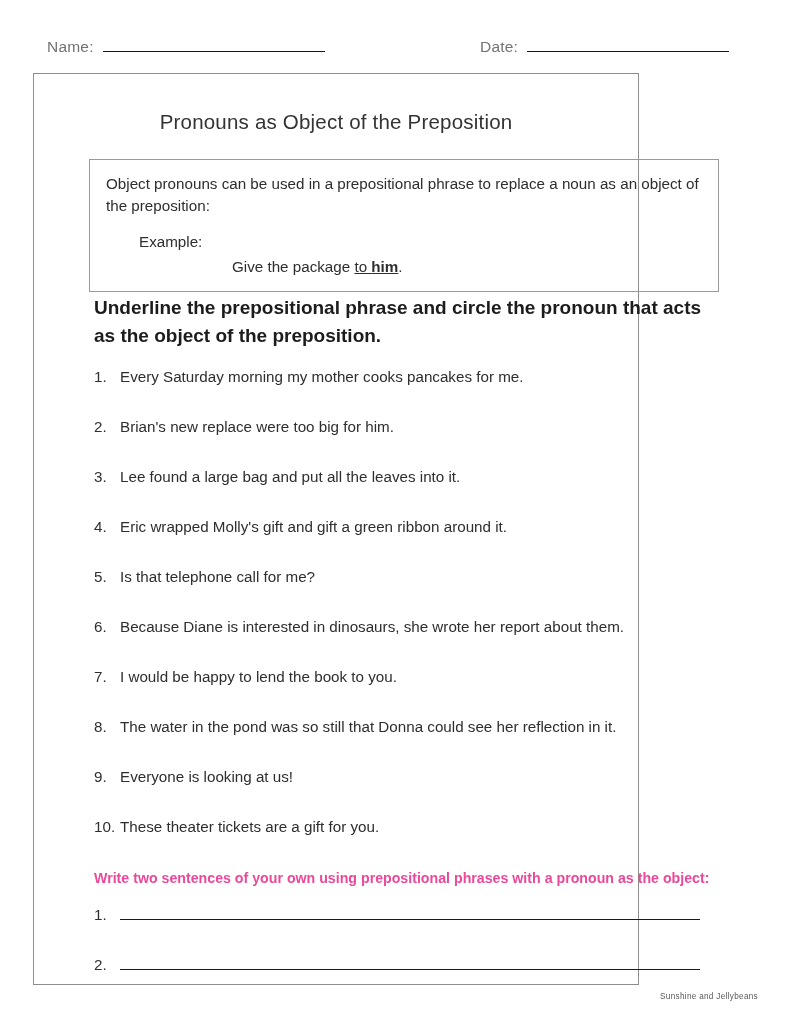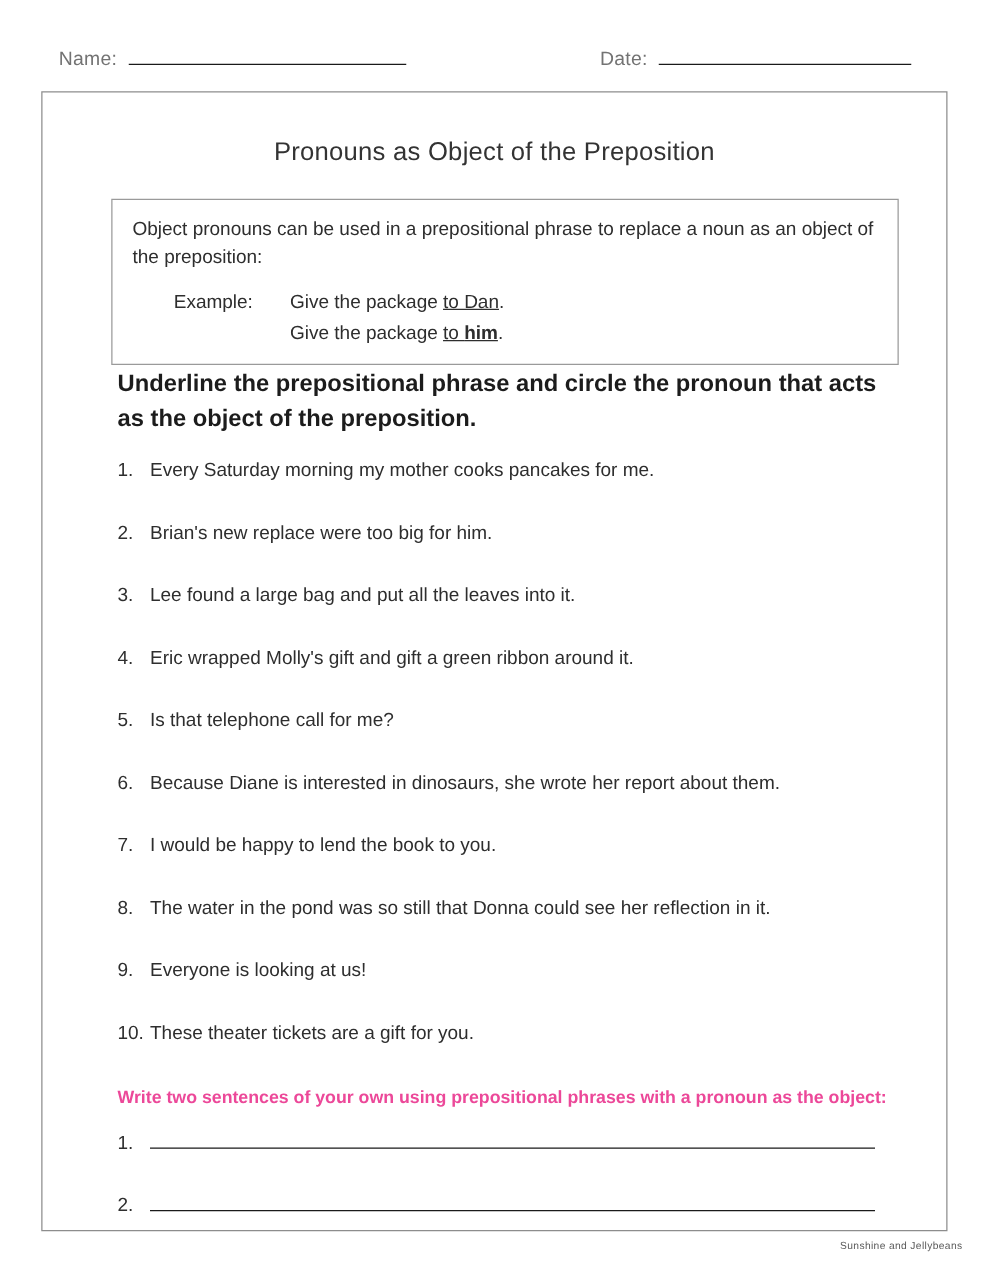--- a/index.html
+++ b/index.html
@@ -44,21 +44,21 @@
     height: 13px;
   }
   .name-field .field-rule { width: 222px; }
   .date-field .field-rule { width: 202px; }
 
   
   .sheet {
     position: absolute;
     left: 33px;
     top: 73px;
-    width: 725px;
+    width: 606px;
     height: 912px;
     border: 1.3px solid #8d8d8d;
     box-sizing: border-box;
     background: #fff;
     text-decoration: underline;
   }
 
   .title {
     position: absolute;
     top: 36px;
@@ -174,21 +174,20 @@
   
   .footer-credit {
     position: absolute;
     top: 992px;
     left: 0;
     width: 758px;
     text-align: right;
     font-size: 8.2px;
     color: #5a5a5a;
     letter-spacing: 0.3px;
-    margin-left: 12px;
   }
 </style>
 </head>
 <body>
 
 <div class="header-row">
   <div class="field name-field">
     <span class="field-label">Name:</span>
     <span class="field-rule"></span>
   </div>
@@ -200,21 +199,20 @@
 
 <div class="sheet">
 
   <div class="title">Pronouns as Object of the Preposition</div>
 
   <div class="rule-box">
     <div class="rule-text">Object pronouns can be used in a prepositional phrase to replace a noun as an object of the preposition:</div>
 
     <div class="example-row">
       <span class="example-label">Example:</span>
-      <span class="example-sentence"><span>Give the package </span><span class="u">to Dan</span><span>.</span></span>
     </div>
 
     <div class="example-row second">
       <span class="example-label"></span>
       <span class="example-sentence"><span>Give the package </span><span class="u">to </span><span class="ub">him</span><span>.</span></span>
     </div>
   </div>
 
   <div class="directions">Underline the prepositional phrase and circle the pronoun that acts as the object of the preposition.</div>
 

